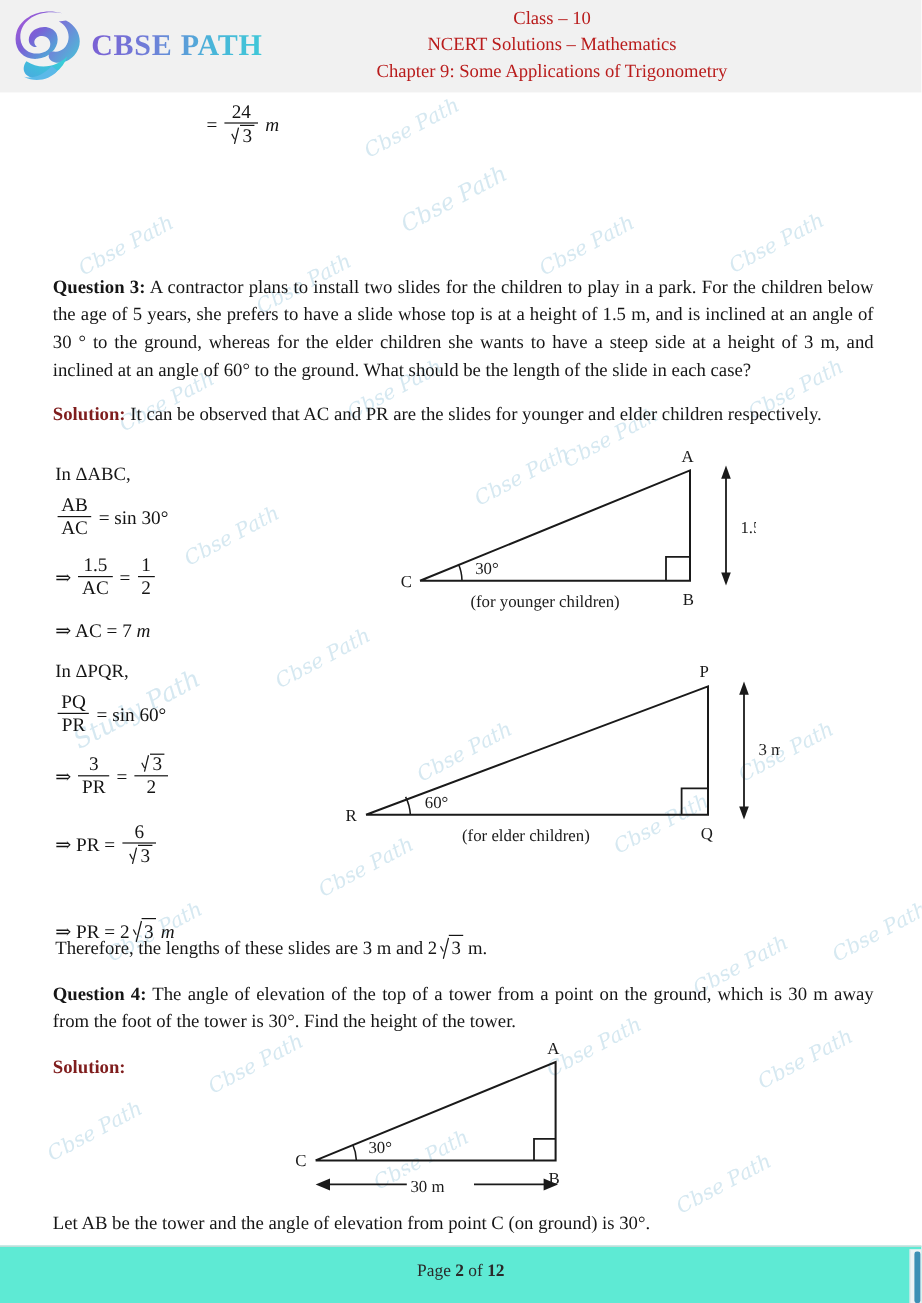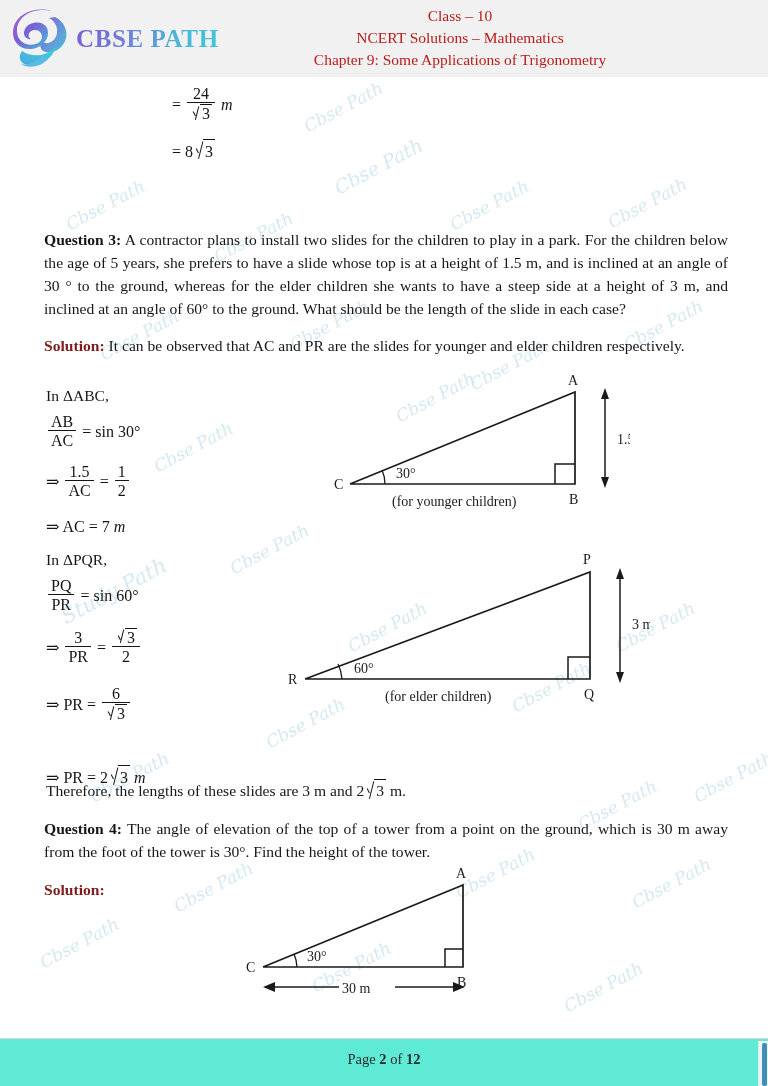--- a/index.html
+++ b/index.html
@@ -268,24 +268,20 @@
 
     <div class="para math" style="left:172px; top:8px; width:260px;">
       <span>=</span>
       <span class="frac">
         <span class="num">24</span>
         <span class="den"><span class="sqrt"><span class="rad">3</span></span></span>
       </span>
       <span class="mi">m</span>
     </div>
 
-    <div class="para math" style="left:172px; top:62px; width:200px;">
-      <span>=</span>
-      <span>8</span><span class="sqrt"><span class="rad">3</span></span>
-    </div>
 
 
     <div class="para" style="left:44px; top:152px; width:684px;">
       <span class="lbl-q">Question 3:</span><span> A contractor plans to install two slides for the children to play in a park. For the children below the age of 5 years, she prefers to have a slide whose top is at a height of 1.5 m, and is inclined at an angle of 30 ° to the ground, whereas for the elder children she wants to have a steep side at a height of 3 m, and inclined at an angle of 60° to the ground. What should be the length of the slide in each case?</span>
     </div>
 
     <div class="para" style="left:44px; top:258px; width:684px;">
       <span class="lbl-sol">Solution:</span><span> It can be observed that AC and PR are the slides for younger and elder children respectively.</span>
     </div>
 
@@ -357,20 +353,21 @@
     </div>
 
     <div class="para" style="left:44px; top:741px; width:684px;">
       <span class="lbl-q">Question 4:</span><span> The angle of elevation of the top of a tower from a point on the ground, which is 30 m away from the foot of the tower is 30°. Find the height of the tower.</span>
     </div>
 
     <div class="para" style="left:44px; top:802px;">
       <span class="lbl-sol">Solution:</span>
     </div>
 
+    <div class="para" style="left:44px; top:932px; width:690px;">Let AB be the tower and the angle of elevation from point C (on ground) is 30°.</div>
 
     <div class="diagram" style="left:330px; top:295px;">
       <svg width="300" height="140" viewBox="0 0 300 140">
 
         <polyline points="20,112 245,112 245,20 20,112" fill="none" stroke="#1a1a1a" stroke-width="1.7" stroke-linejoin="miter"></polyline>
 
         <polyline points="225,112 225,92 245,92" fill="none" stroke="#1a1a1a" stroke-width="1.5"></polyline>
 
         <path d="M 55 112 A 35 35 0 0 0 52 98" fill="none" stroke="#1a1a1a" stroke-width="1.3"></path>
 

